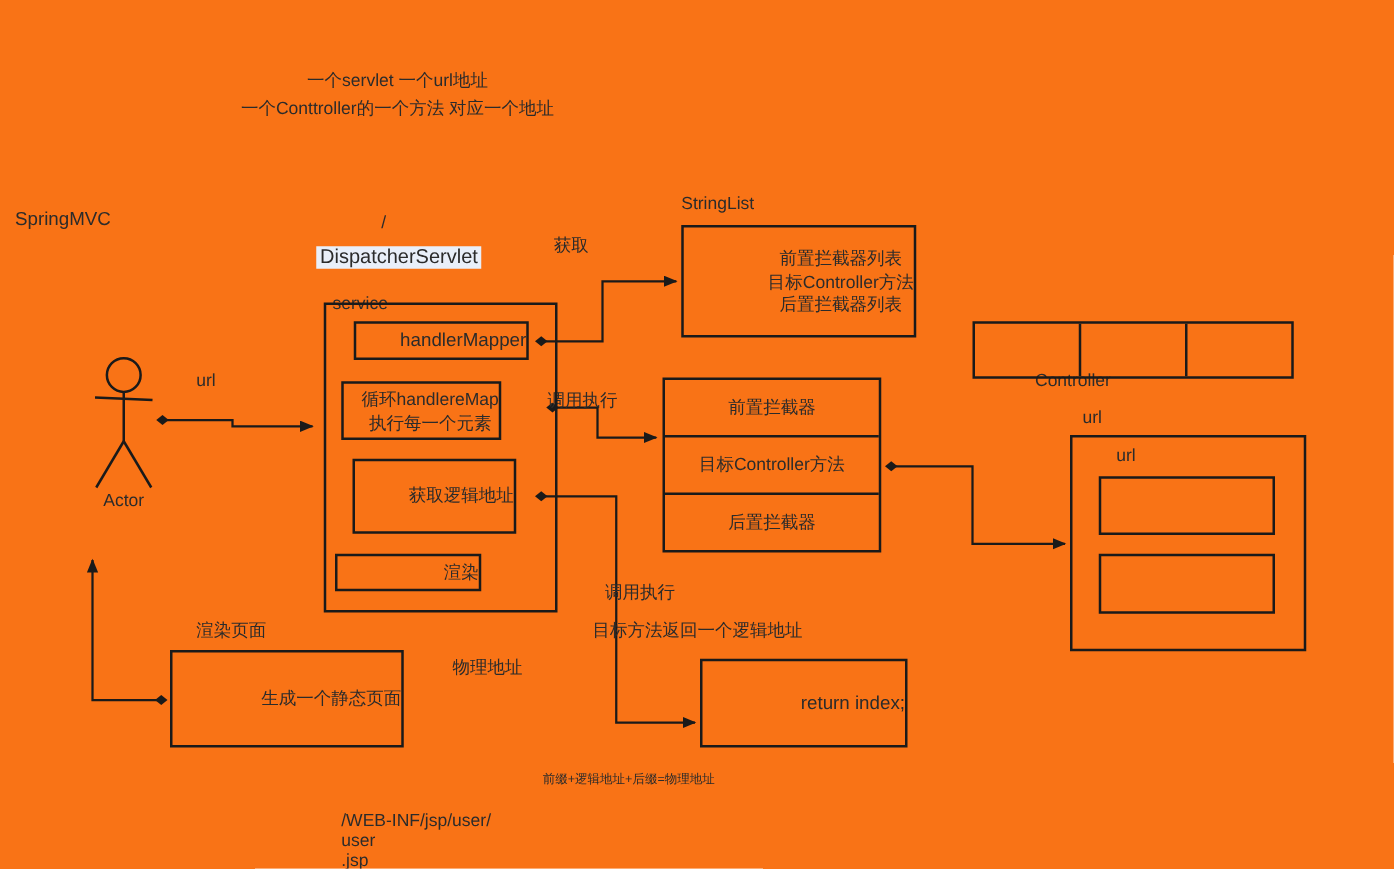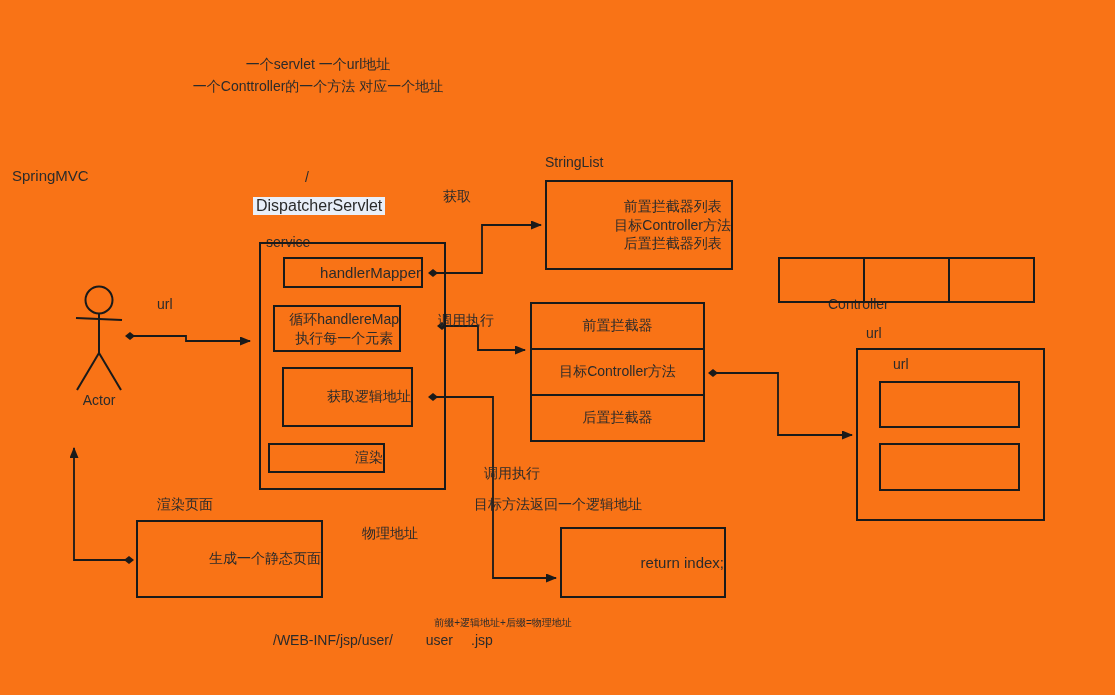--- a/index.html
+++ b/index.html
@@ -134,21 +134,21 @@
 
   <div class="txt" style="left:484px; top:465px;">调用执行</div>
   <div class="txt" style="left:474px; top:496px;">目标方法返回一个逻辑地址</div>
   <div class="txt" style="left:362px; top:525px;">物理地址</div>
 
   <div class="box" style="left:560px; top:527px; width:166px; height:71px; font-size:15px;">
     <span>return index;</span>
   </div>
 
   <div class="txt ctr" style="left:360px; top:616px; width:286px; font-size:10px;">前缀+逻辑地址+后缀=物理地址</div>
-  <div class="pathline" style="left:273px; top:632px;">
+  <div class="pathline" style="left:273px; top:648px;flex-direction:column;">
     <span>/WEB-INF/jsp/user/</span>
     <span style="width:33px;"></span>
     <span>user</span>
     <span style="width:18px;"></span>
     <span>.jsp</span>
   </div>
 
 </div>
 
 </body></html>

